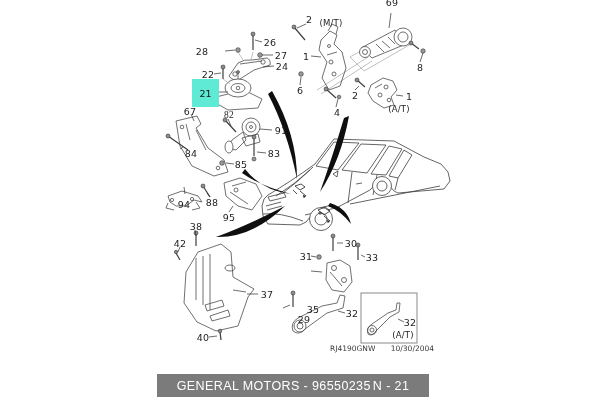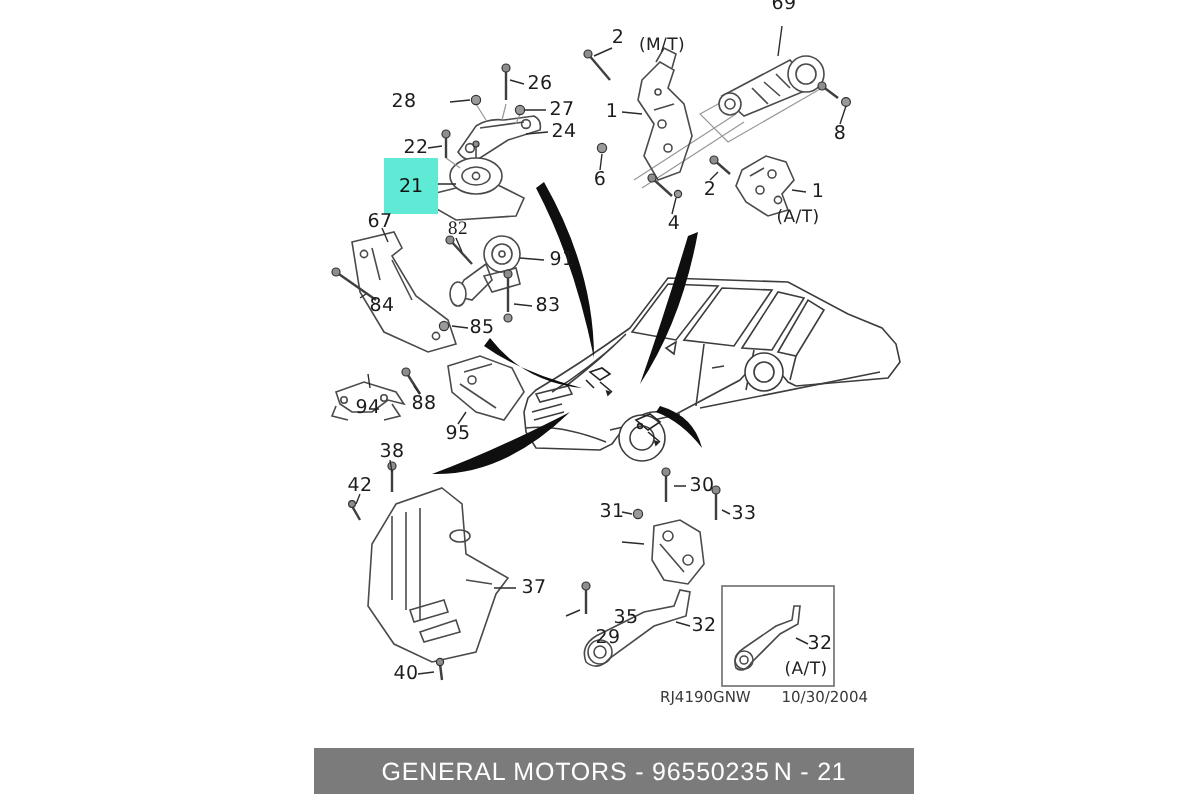--- a/index.html
+++ b/index.html
@@ -13,21 +13,21 @@
     position:absolute;transform:translate(-50%,-50%);
     font-size:9.5px;color:#1c1c1c;white-space:nowrap;letter-spacing:0.2px;
   }
   .plabel.small{font-size:8.5px;color:#222;}
   #highlight-box{
     position:absolute;left:192px;top:79px;width:27px;height:28px;
     display:flex;align-items:center;justify-content:center;
     font-size:9.5px;color:#111;
   }
   #footer-bar{
-    position:absolute;left:157px;top:374px;width:300px;height:23px;
+    position:absolute;left:157px;top:374px;width:272px;height:23px;
     display:flex;align-items:center;justify-content:center;gap:2px;
     color:#ffffff;font-family:"Liberation Sans", sans-serif;
     font-size:12.5px;letter-spacing:0.4px;
   }
   #stamp{
     position:absolute;left:330px;top:344px;width:104px;
     display:flex;gap:7px;justify-content:space-between;
     font-size:7.5px;color:#3a3a3a;font-family:"DejaVu Sans", sans-serif;
   }
   .ln{stroke:#2b2b2b;stroke-width:0.7;}

